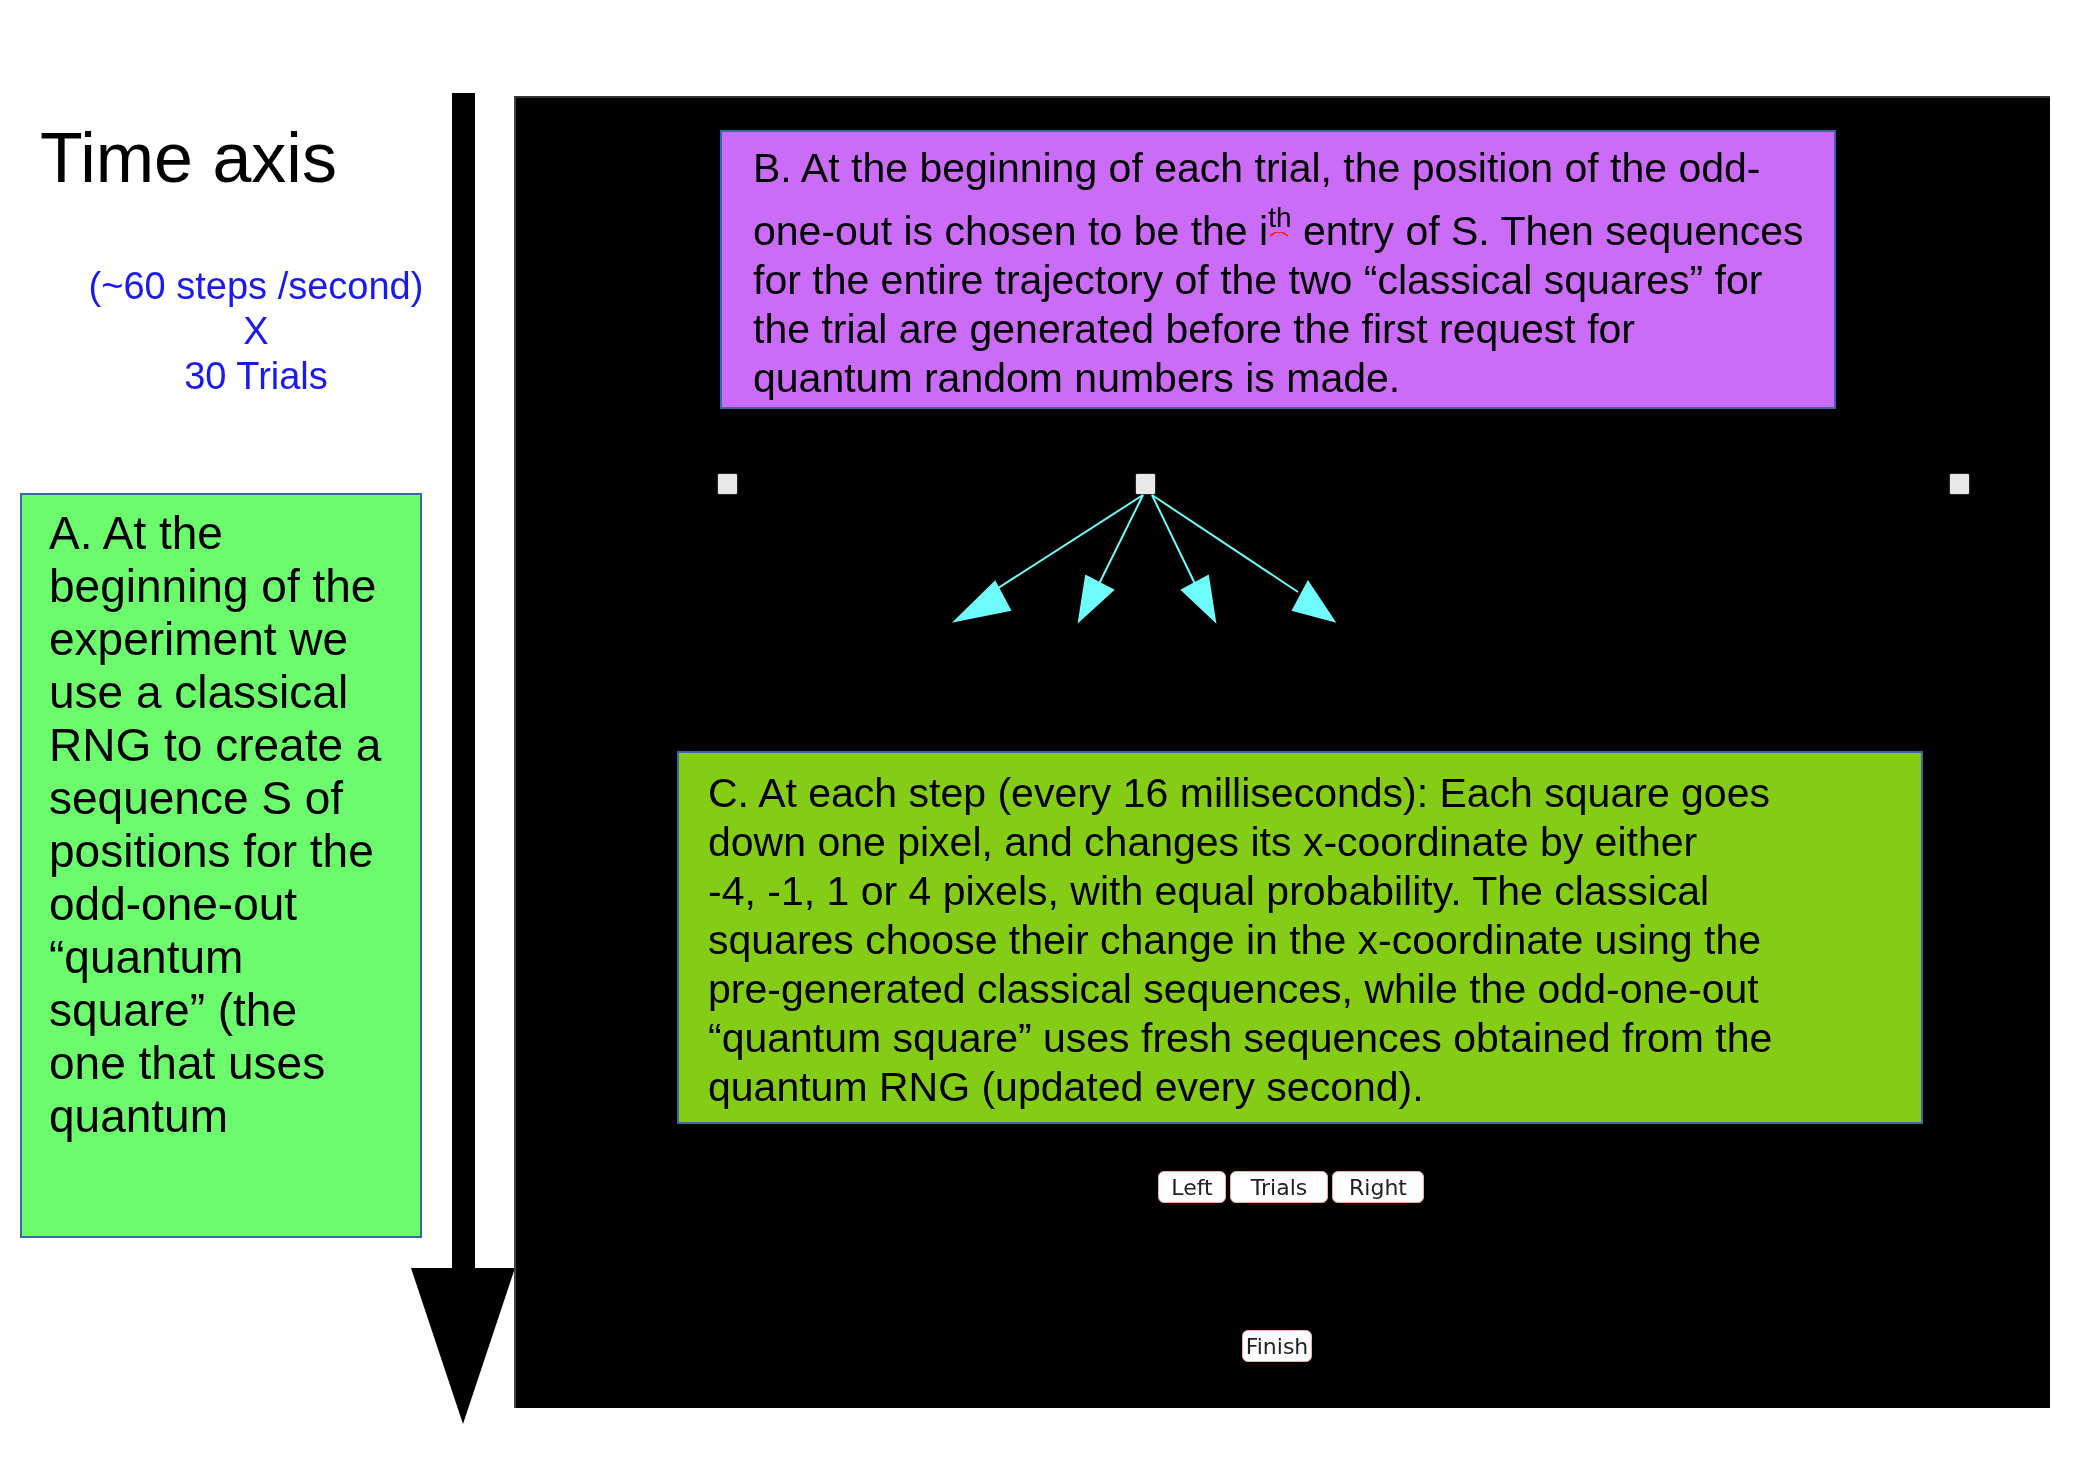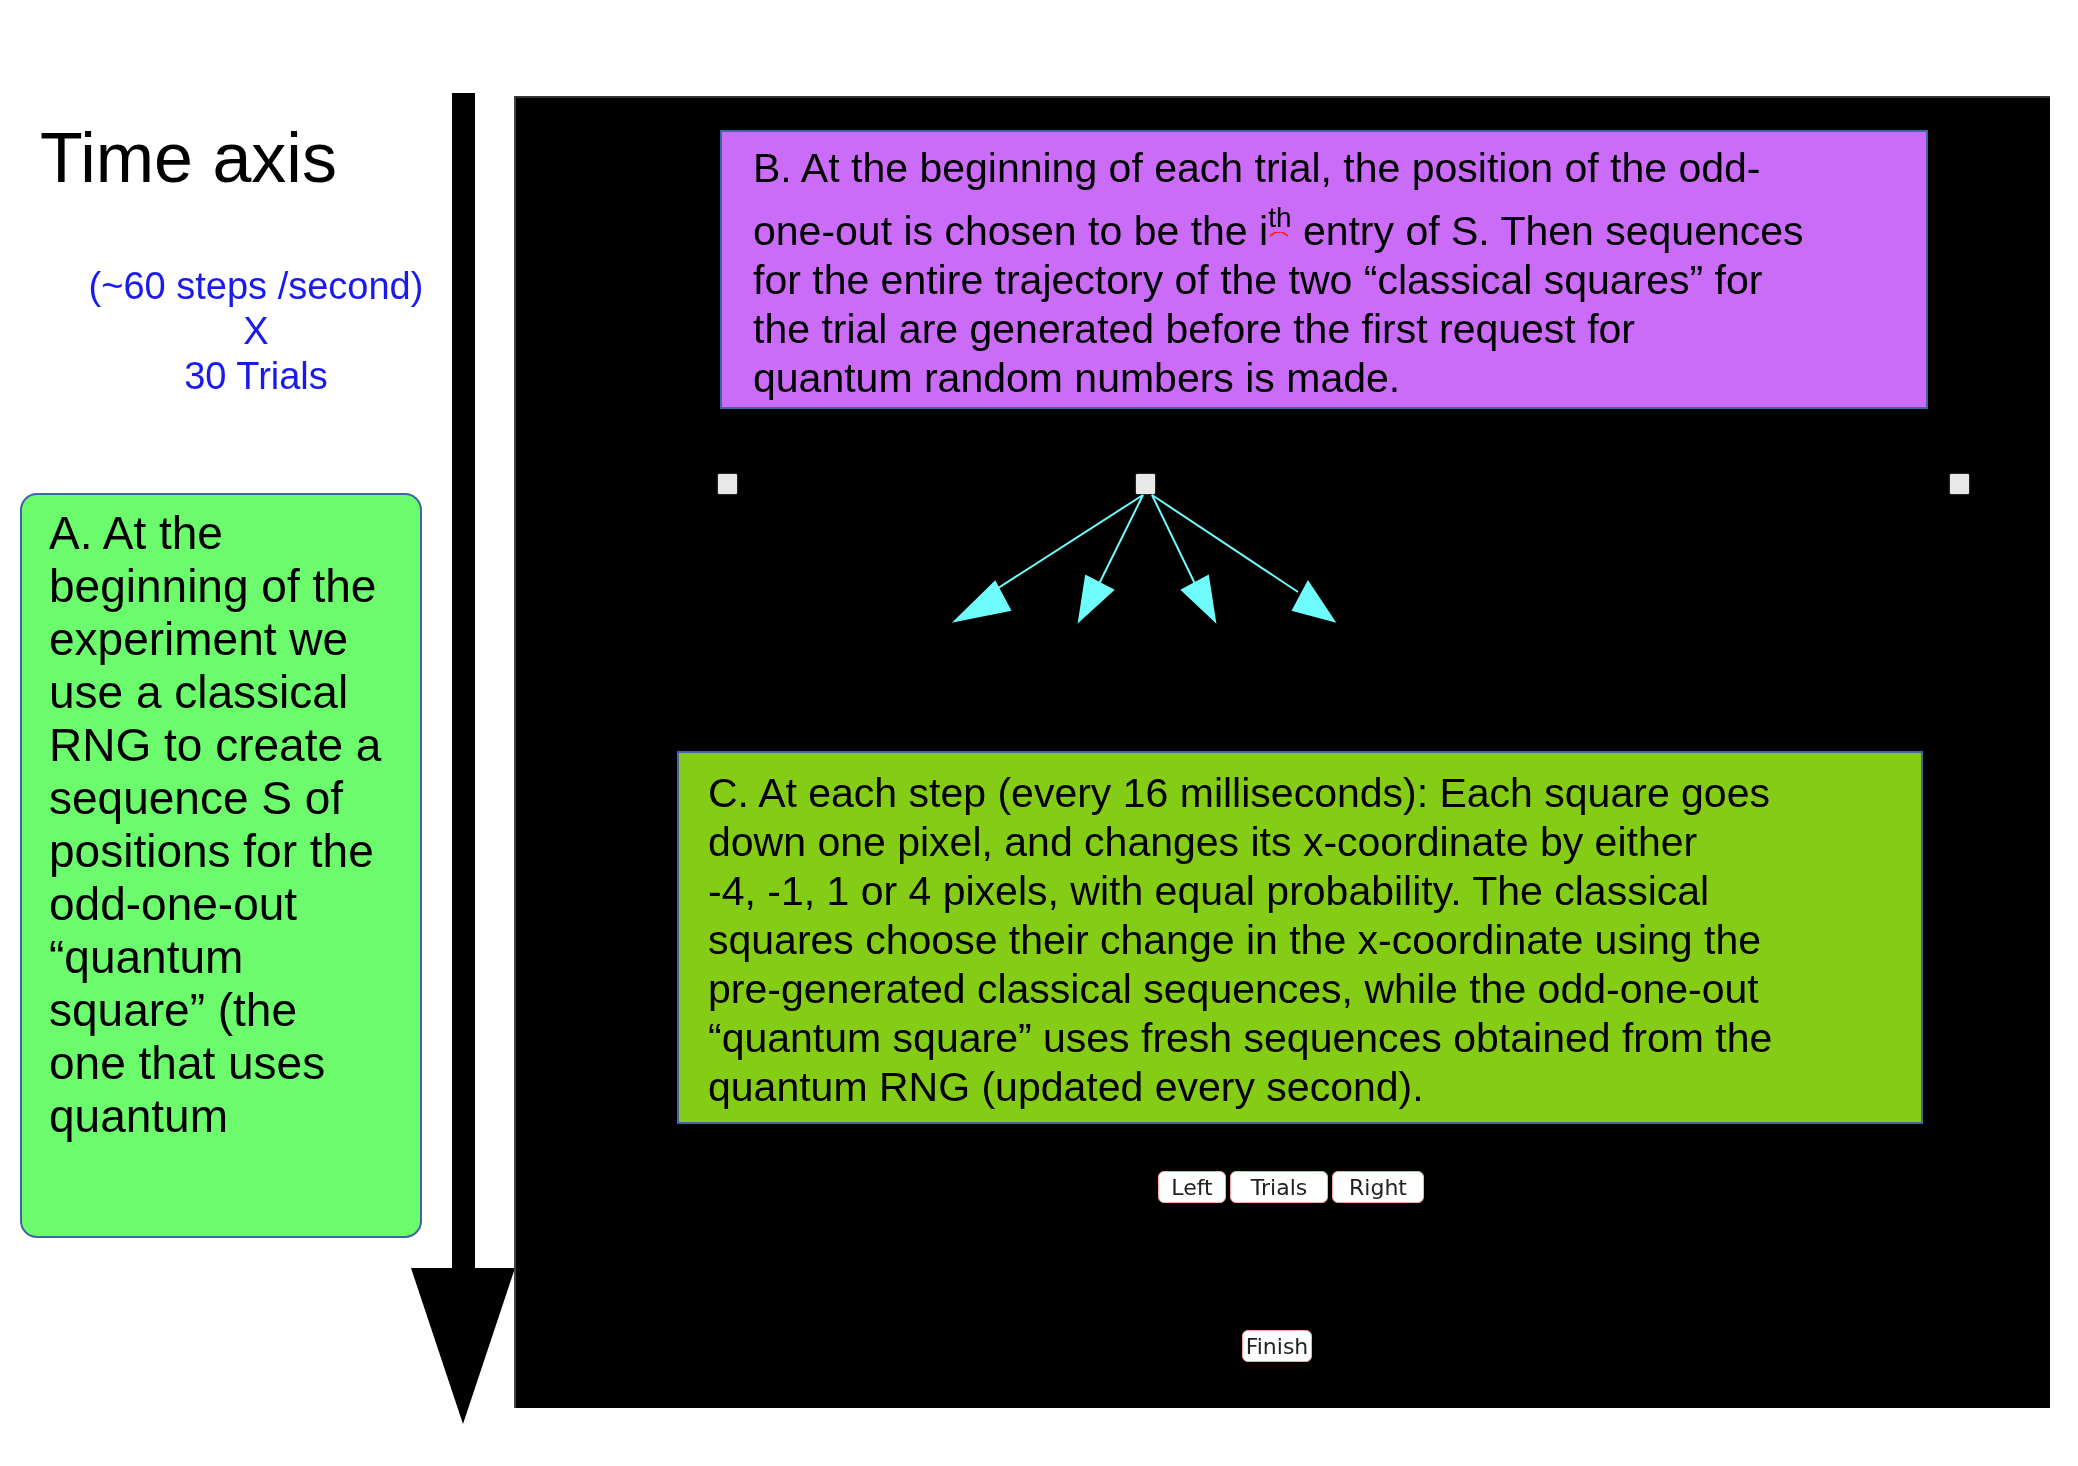--- a/index.html
+++ b/index.html
@@ -13,26 +13,26 @@
               font-size: 38px; color: #1a1aee; line-height: 45px; }
   .subtitle div { white-space: nowrap; }
 
   .axis-shaft { left: 452px; top: 93px; width: 23px; height: 1180px; background: #000; }
   .axis-head { left: 411px; top: 1268px; }
 
   .box { border: 2px solid #3f64a8; box-sizing: border-box; color: #000; }
   .box .line { white-space: nowrap; }
 
   .box-a { left: 20px; top: 493px; width: 402px; height: 745px; background: #6cfb6c;
-           padding: 12px 0 0 27px; font-size: 46px; line-height: 53px; border-radius: 17px; }
+           padding: 12px 0 0 27px; font-size: 46px; line-height: 53px; }
 
   .panel { left: 514px; top: 96px; width: 1536px; height: 1312px; background: #000;
            border-left: 2px solid #444; border-top: 2px solid #333; box-sizing: border-box; }
 
-  .box-b { left: 720px; top: 130px; width: 1208px; height: 279px; background: #cb6cf9;
+  .box-b { left: 720px; top: 130px; width: 1116px; height: 279px; background: #cb6cf9;
            padding: 12px 0 0 31px; font-size: 41px; line-height: 49px; }
   .box-c { left: 677px; top: 751px; width: 1246px; height: 373px; background: #84cc16;
            padding: 16px 0 0 29px; font-size: 41px; line-height: 49px; }
 
   .sup { font-size: 28px; vertical-align: 18px; position: relative; margin-top: 6px; }
   .squiggle { position: absolute; left: 2px; top: 30px; width: 22px; height: 8px; }
 
   .sq { width: 19px; height: 20px; background: #e8e8e8; border-radius: 1px;
         box-shadow: 0 0 2px #888; }
 

